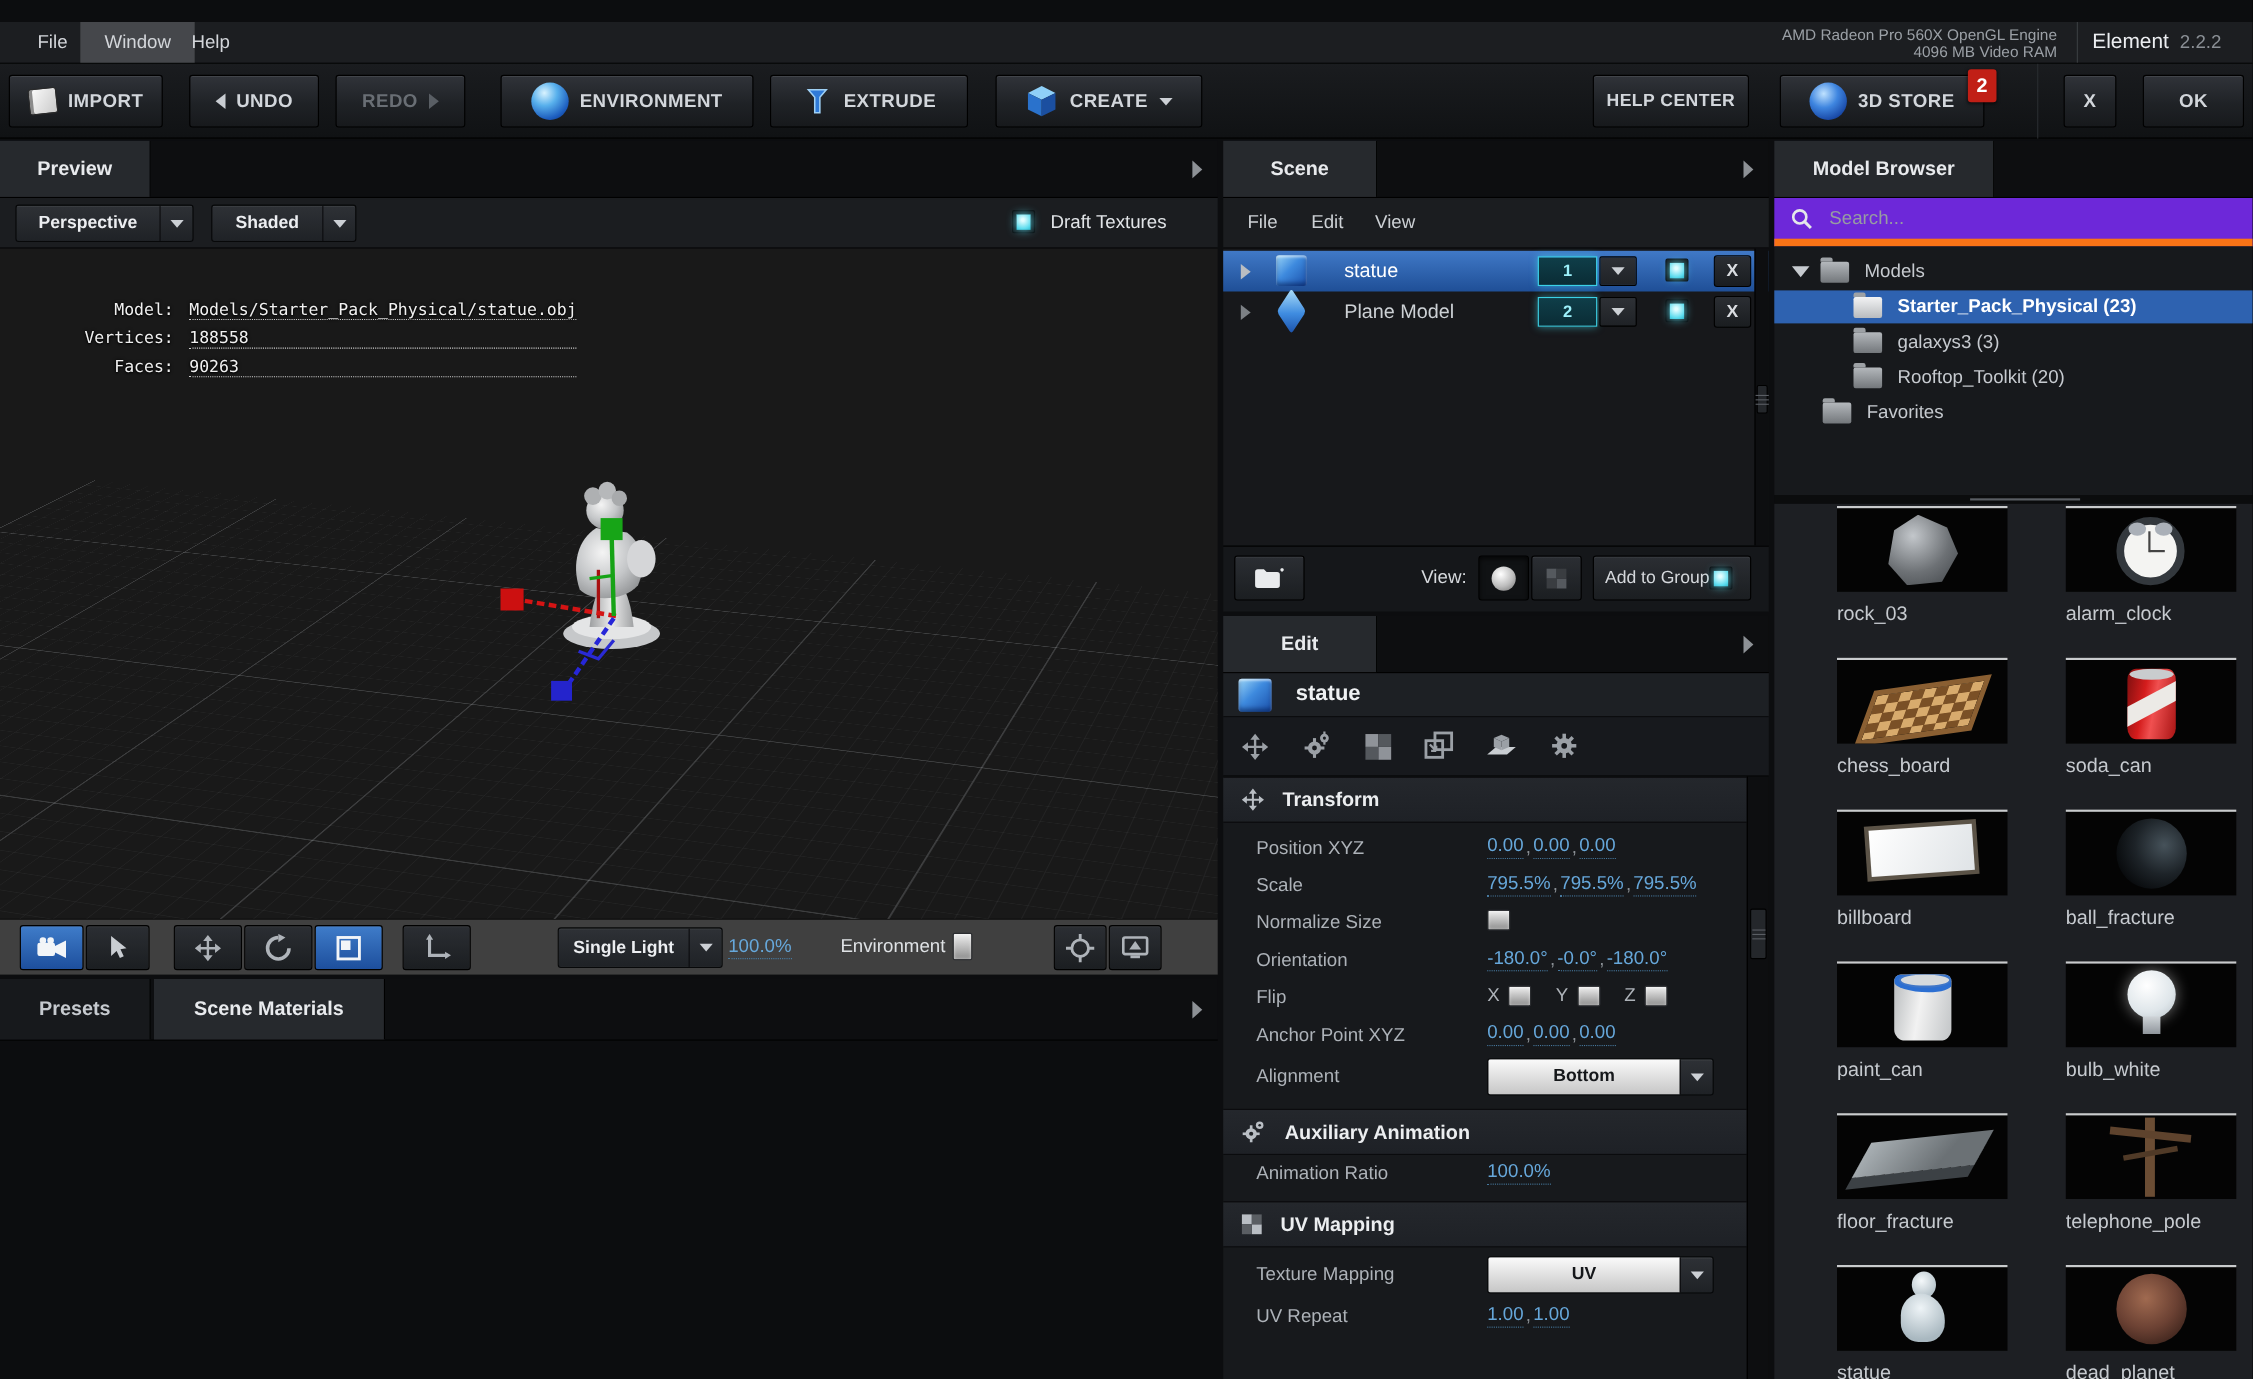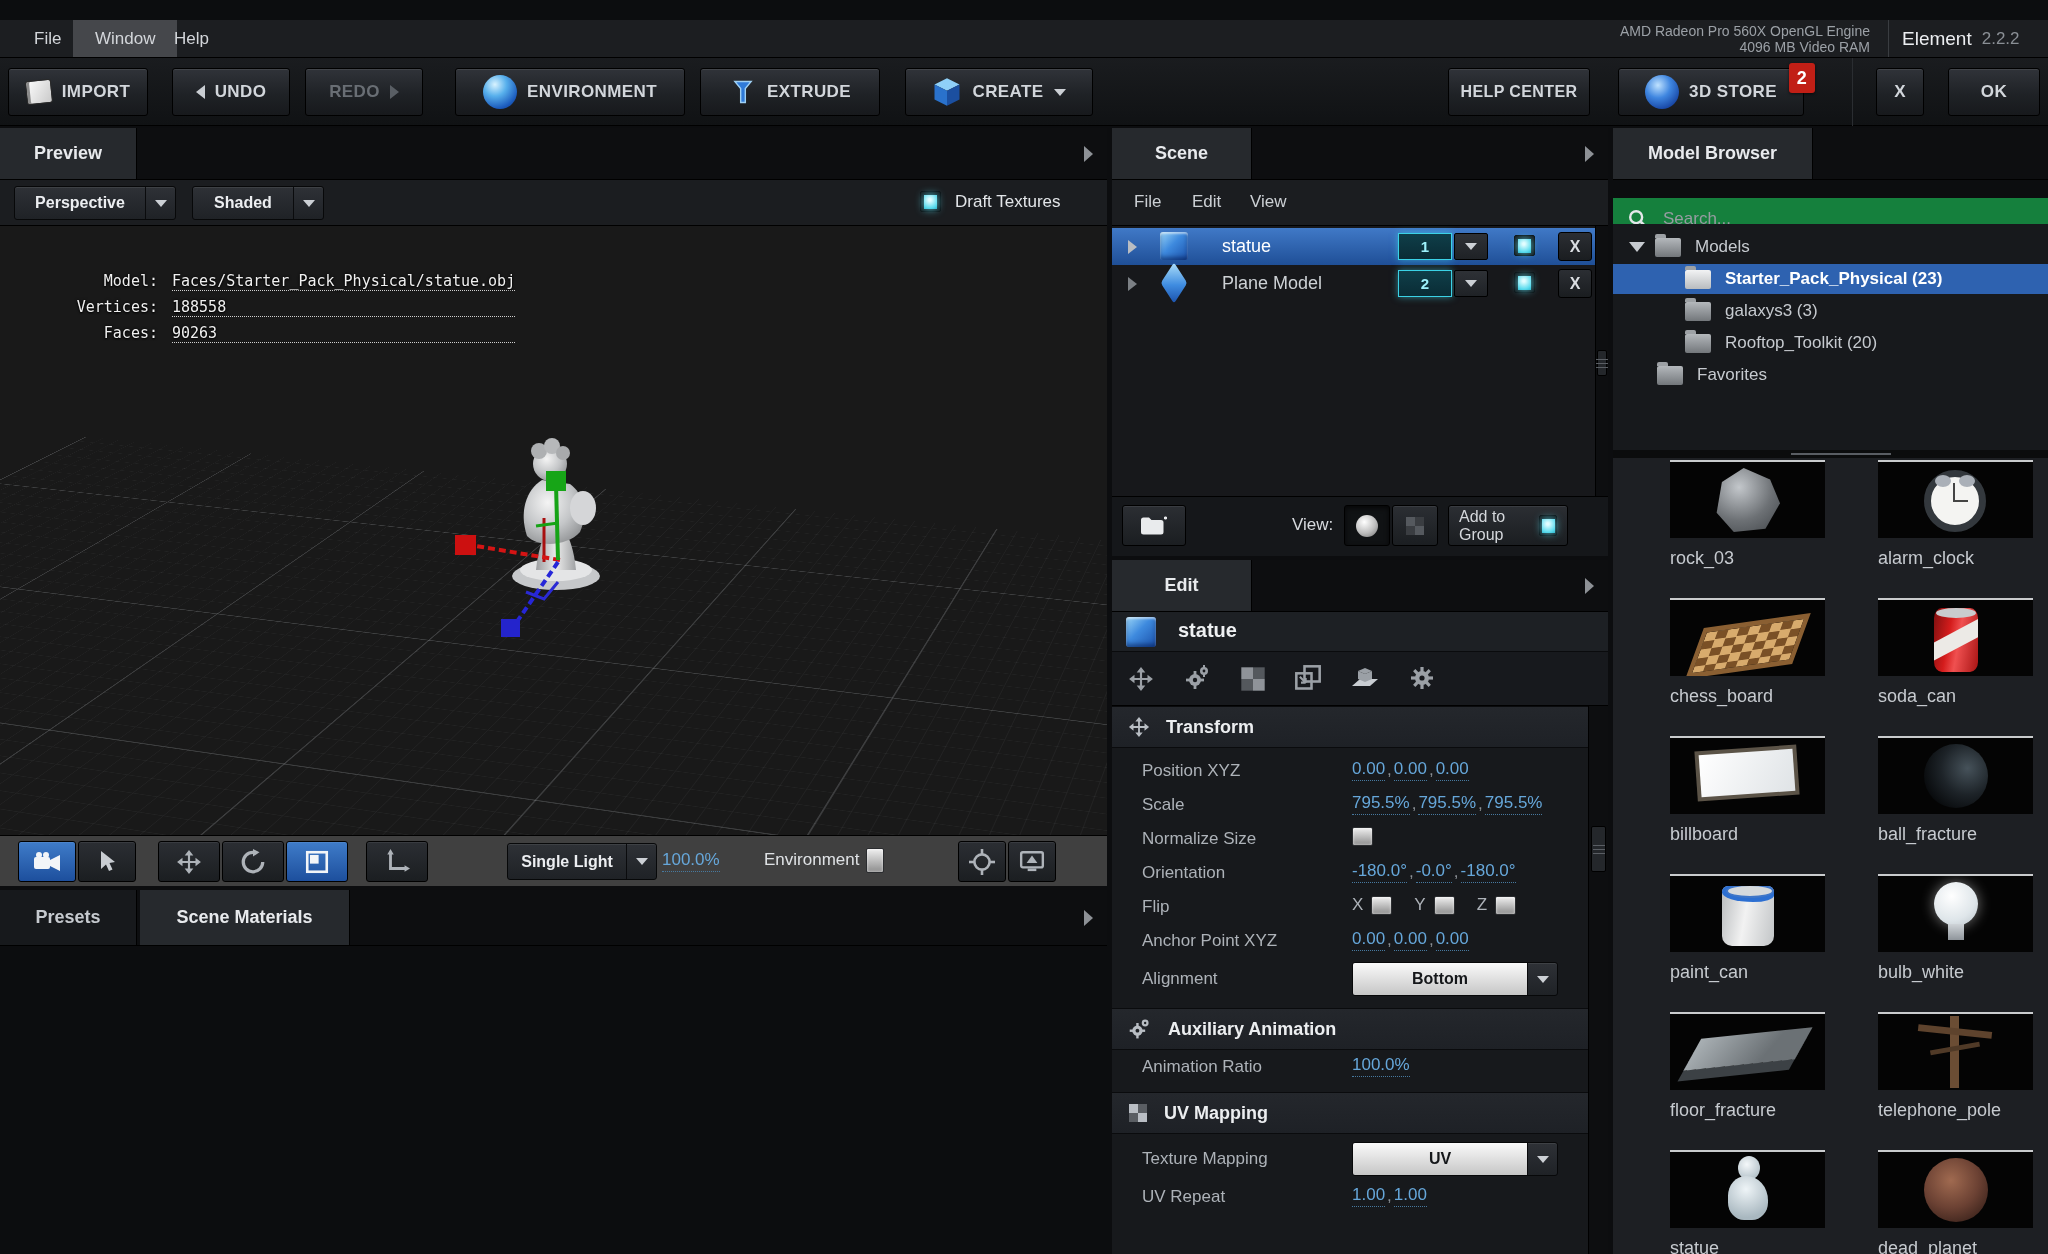--- a/index.html
+++ b/index.html
@@ -134,21 +134,21 @@
   .props{left:1112px;top:706px;width:476px;height:548px;background:#17191c;position:absolute;overflow:hidden;}
   .sechdr{height:42px;background:linear-gradient(#24272c,#1e2126);border-top:1px solid #0a0b0d;border-bottom:1px solid #0a0b0d;
           display:flex;align-items:center;gap:16px;padding-left:16px;color:#eceef0;font-weight:bold;font-size:18px;}
   .prow{position:relative;height:34px;}
   .plabel{position:absolute;left:30px;top:7px;color:#adb2b8;font-size:17px;}
   .pvals{position:absolute;left:240px;top:5px;display:flex;align-items:center;}
   .axlbl{color:#adb2b8;font-size:17px;margin-right:8px;}
 
   
   .mbhdr{left:1613px;top:128px;width:435px;height:52px;}
-  .searchrow{left:1613px;top:198px;width:435px;height:44px;background:#15803d;border-bottom:3px solid #f97316;position:absolute;
+  .searchrow{left:1613px;top:180px;width:435px;height:44px;background:#6d28d9;border-bottom:7px solid #f97316;position:absolute;
              display:flex;align-items:center;gap:12px;padding-left:14px;}
   .searchrow input{background:transparent;border:none;outline:none;color:#e8eaec;font-size:17px;width:330px;
                    font-family:"Liberation Sans",sans-serif;}
   .searchrow input::placeholder{color:#979ca2;}
   .tree{left:1613px;top:224px;width:435px;height:226px;background:#17191c;position:absolute;}
   .trow{position:absolute;left:0;width:435px;height:30px;display:flex;align-items:center;font-size:17px;color:#c6cacf;}
   .trow.sel{background:#2e62b0;color:#fff;font-weight:bold;}
   .folder{width:26px;height:19px;border-radius:2px;background:linear-gradient(#b4b8bc,#73777b);position:relative;flex:none;}
   .folder:before{content:"";position:absolute;left:0;top:-4px;width:11px;height:4px;background:#9da1a5;border-radius:2px 2px 0 0;}
   .folder.lit{background:linear-gradient(#f2f3f4,#b9bcbf);}
@@ -291,21 +291,21 @@
     <span class="cbc" style="position:absolute;left:920px;top:11px">
         <i></i>
       </span>
     <span style="position:absolute;left:955px;top:12px;font-size:17px;color:#e2e5e8">Draft Textures</span>
   </div>
 
   <div class="viewport">
     <div class="vp-grid"></div>
     <div class="vp-stats">
       <span class="lbl">Model:</span>
-        <span class="v">Faces/Starter_Pack_Physical/statue.obj</span>
+        <span class="v">Models/Starter_Pack_Physical/statue.obj</span>
       <span class="lbl">Vertices:</span>
         <span class="v">188558</span>
       <span class="lbl">Faces:</span>
         <span class="v">90263</span>
     </div>
     <svg class="abs" style="left:330px;top:194px;width:360px;height:280px" viewBox="0 0 360 280">
       <defs>
         <radialGradient id="silv" cx="40%" cy="35%" r="75%">
           <stop offset="0%" stop-color="#f4f4f4"></stop>
             <stop offset="55%" stop-color="#c4c6c8"></stop>
@@ -481,21 +481,21 @@
       <span style="width:22px;height:22px;border-radius:50%;background:radial-gradient(circle at 38% 32%,#ffffff,#bdbdbd 55%,#6e6e6e)"></span>
     </div>
     <div class="sbtn" style="left:280px;top:8px;width:46px">
       <svg width="20" height="20" viewBox="0 0 20 20">
         <rect x="1" y="1" width="9" height="9" fill="#55595e"></rect>
           <rect x="10" y="10" width="9" height="9" fill="#55595e"></rect>
         <rect x="10" y="1" width="9" height="9" fill="#3a3d41"></rect>
           <rect x="1" y="10" width="9" height="9" fill="#3a3d41"></rect>
       </svg>
     </div>
-    <div class="sbtn" style="left:336px;top:8px;width:120px;justify-content:flex-end;padding:0 10px">
+    <div class="sbtn" style="left:336px;top:8px;width:144px;justify-content:flex-start;padding:0 10px">
       <span style="font-size:16px">Add to Group</span>
       <span class="cbc">
           <i></i>
         </span>
     </div>
   </div>
 
   <div class="abs ptabbar edithdr">
     <div class="ptab" style="left:0;width:140px">
       <span>Edit</span>

